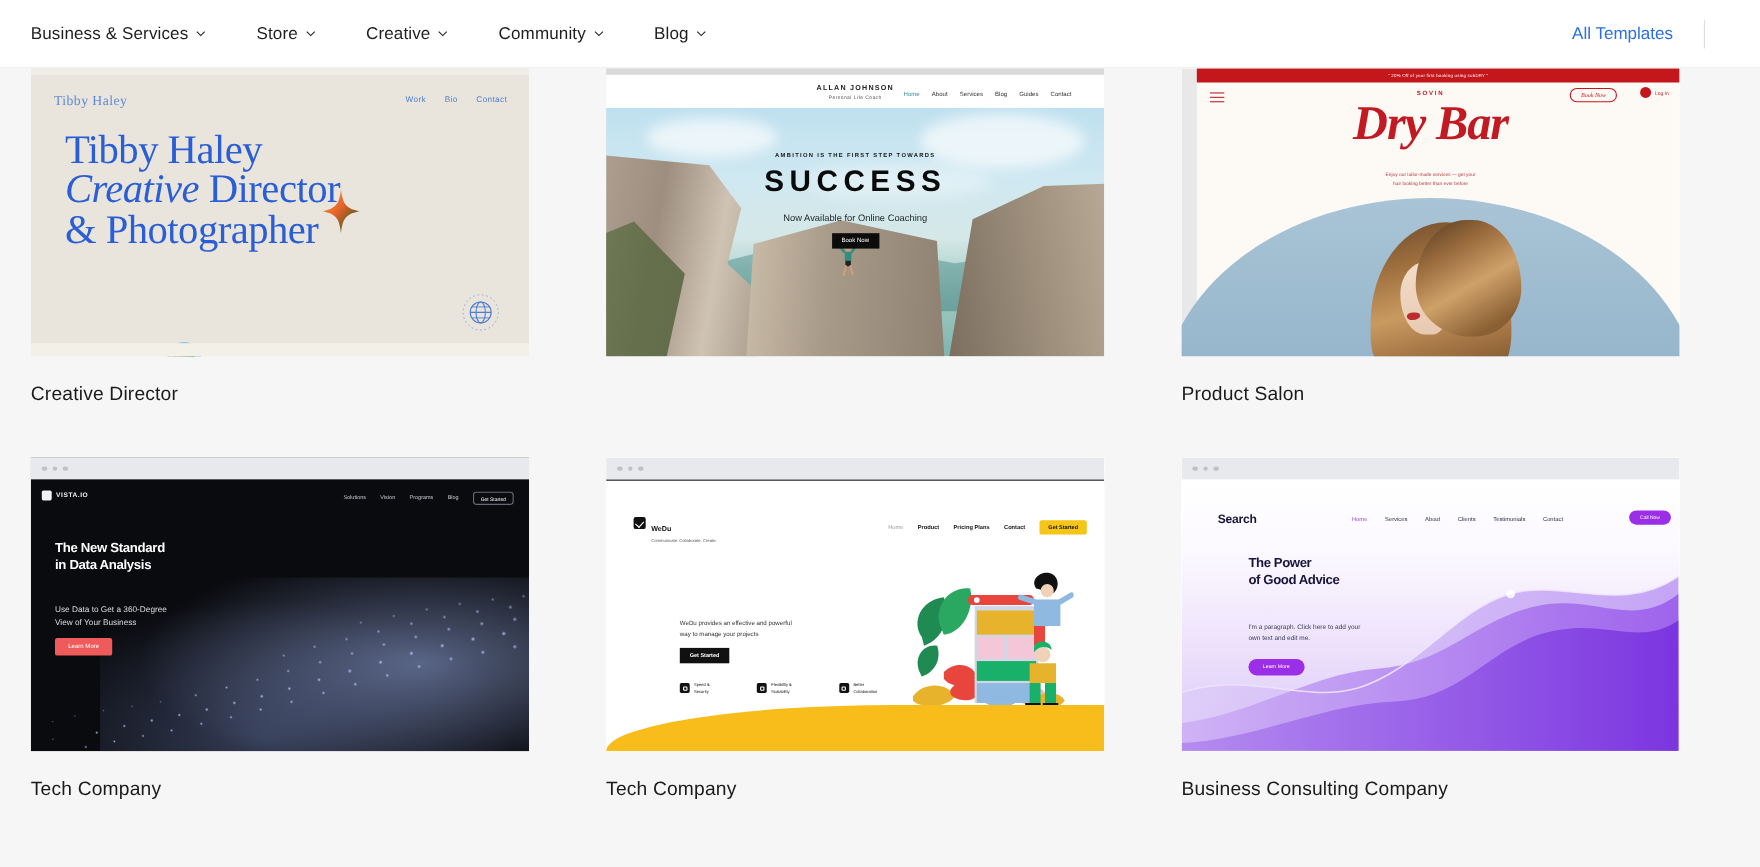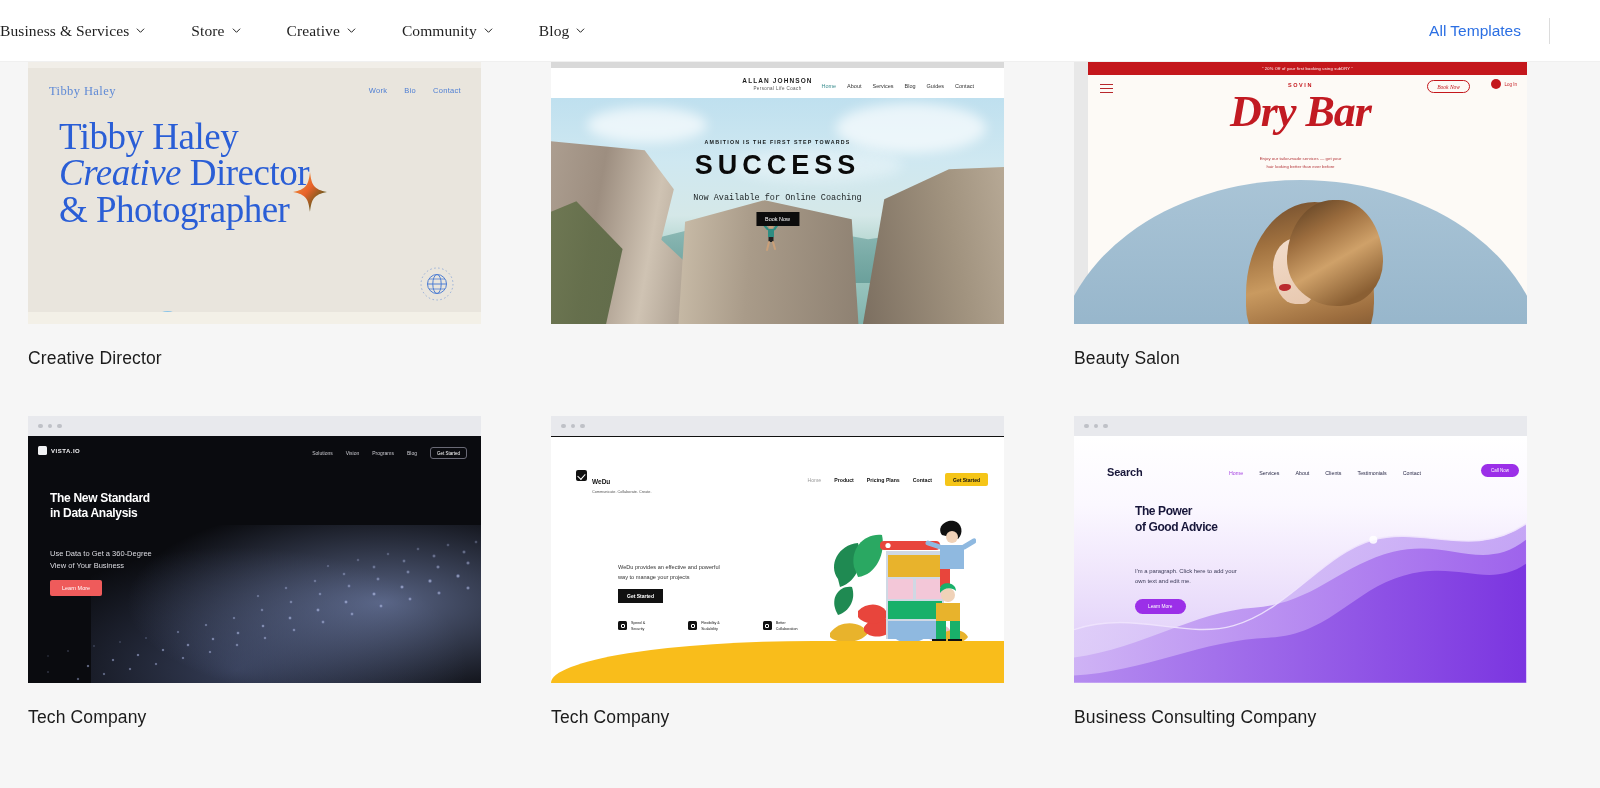--- a/index.html
+++ b/index.html
@@ -12,21 +12,21 @@
   }
 
   
   .header {
     position: relative;
     height: 62px; width: 1600px;
     background: #ffffff;
     display: flex; align-items: center;
     border-bottom: 1px solid #f0f0f0;
   }
-  .nav-left { display: flex; align-items: center; gap: 0; font-family: Liberation Serif, serif; }
+  .nav-left { display: flex; align-items: center; padding-left: 28px; gap: 0; }
   .nav-item {
     display: flex; align-items: center; gap: 7px;
     font-size: 15.5px; color: #1f1f1f; cursor: pointer;
     padding: 0 24px 0 0; margin-right: 22px; white-space: nowrap;
     letter-spacing: .1px;
   }
   .nav-item:last-child { margin-right: 0; }
   .chev { width: 9px; height: 9px; flex: 0 0 auto; display:inline-block; }
   .chev svg { display: block; }
 
@@ -172,21 +172,21 @@
     font-size:5.3px; font-weight:bold; letter-spacing:1.2px; color:#15191a;
     font-family:"Liberation Sans", sans-serif;
   }
   .coach-title {
     position:absolute; top:23%; left:0; right:0; text-align:center;
     font-size:27px; font-weight:bold; letter-spacing:5px; color:#0a0a0a;
     font-family:"Liberation Sans", sans-serif;
   }
   .coach-sub {
     position:absolute; top:42%; left:0; right:0; text-align:center;
-    font-size:8.5px; color:#1c2224; font-family:Liberation Mono, monospace;
+    font-size:8.5px; color:#1c2224; font-family:Liberation Sans, sans-serif;
   }
   .coach-btn {
     position:absolute; top:50.5%; left:50%; transform:translateX(-50%);
     background:#0c0c0c; color:#fff; font-size:5.5px; padding:4px 9px;
     font-family:"Liberation Sans", sans-serif;
   }
 
   
   .tpl-drybar { width:100%; height:100%; position:relative; background:#fdfaf6; overflow:hidden;}
   .db-edge { position:absolute; left:0; top:0; bottom:0; width:14px; background:#e8e8e8;}
@@ -479,21 +479,21 @@
           <span>Log In</span>
         </div>
         <div class="db-arc"></div>
         <div class="db-hair"></div>
         <div class="db-face"></div>
         <div class="db-eye"></div>
         <div class="db-lip"></div>
         <div class="db-fringe"></div>
       </div>
     </div>
-    <div class="card-title">Beauty Salon</div>
+    <div class="card-title">Product Salon</div>
   </div>
 </div>
 
 <div class="grid row2">
 
   <div class="card">
     <div class="thumb">
       <div class="tpl-vista">
         <div class="browser-bar">
             <i></i>

